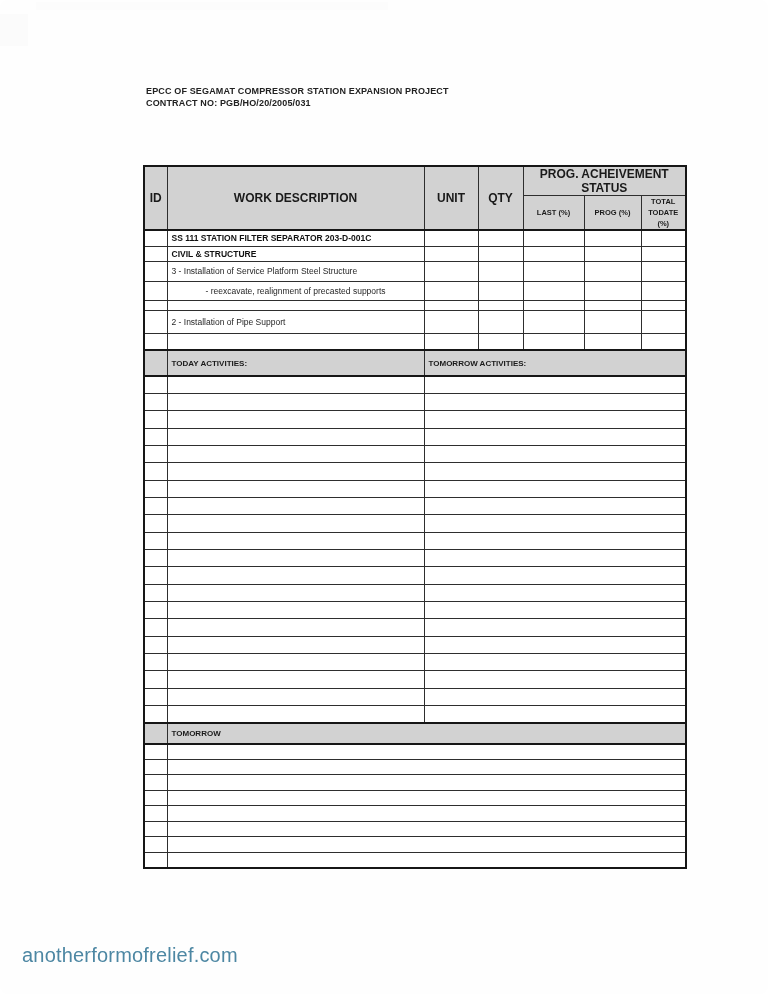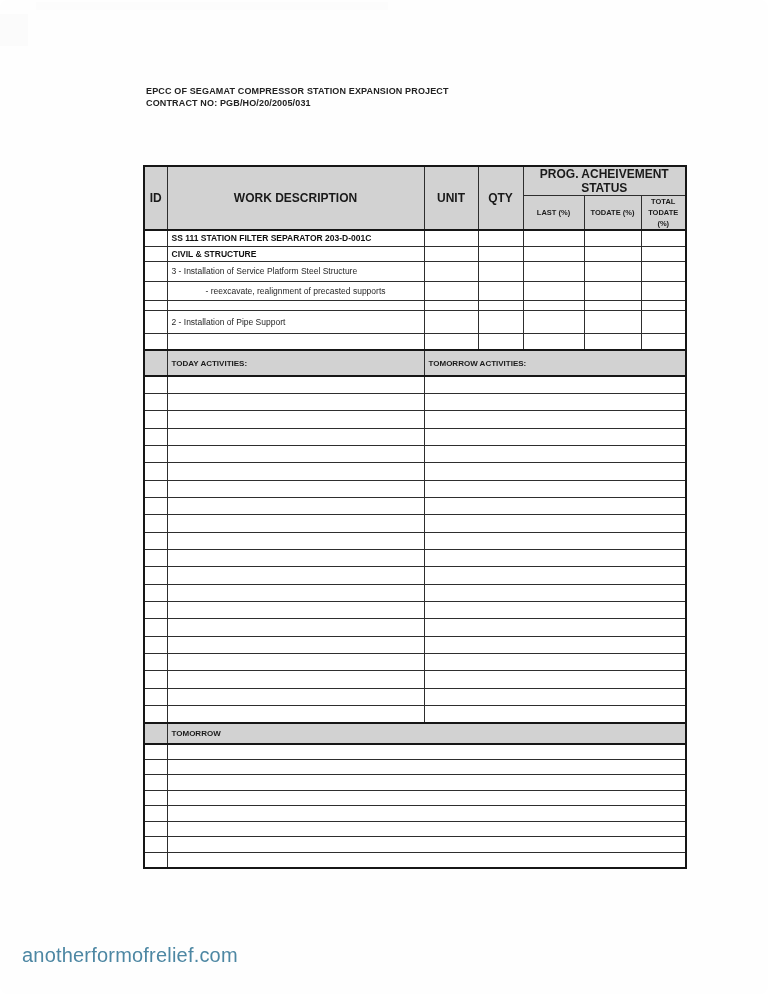--- a/index.html
+++ b/index.html
@@ -109,21 +109,21 @@
     <thead>
       <tr class="tier1">
         <th rowspan="2">ID</th>
         <th rowspan="2">WORK DESCRIPTION</th>
         <th rowspan="2">UNIT</th>
         <th rowspan="2">QTY</th>
         <th colspan="3">PROG. ACHEIVEMENT STATUS</th>
       </tr>
       <tr class="tier2">
         <th class="sub">LAST (%)</th>
-        <th class="sub">TODATE (%)</th>
+        <th class="sub">PROG (%)</th>
         <th class="sub">TOTAL TODATE (%)</th>
       </tr>
     </thead>
 
     <tbody id="work-rows">
         <tr style="height: 16px;">
           <td></td>
           <td class="desc bold">SS 111 STATION FILTER SEPARATOR 203-D-001C</td>
           <td></td>
           <td></td>

